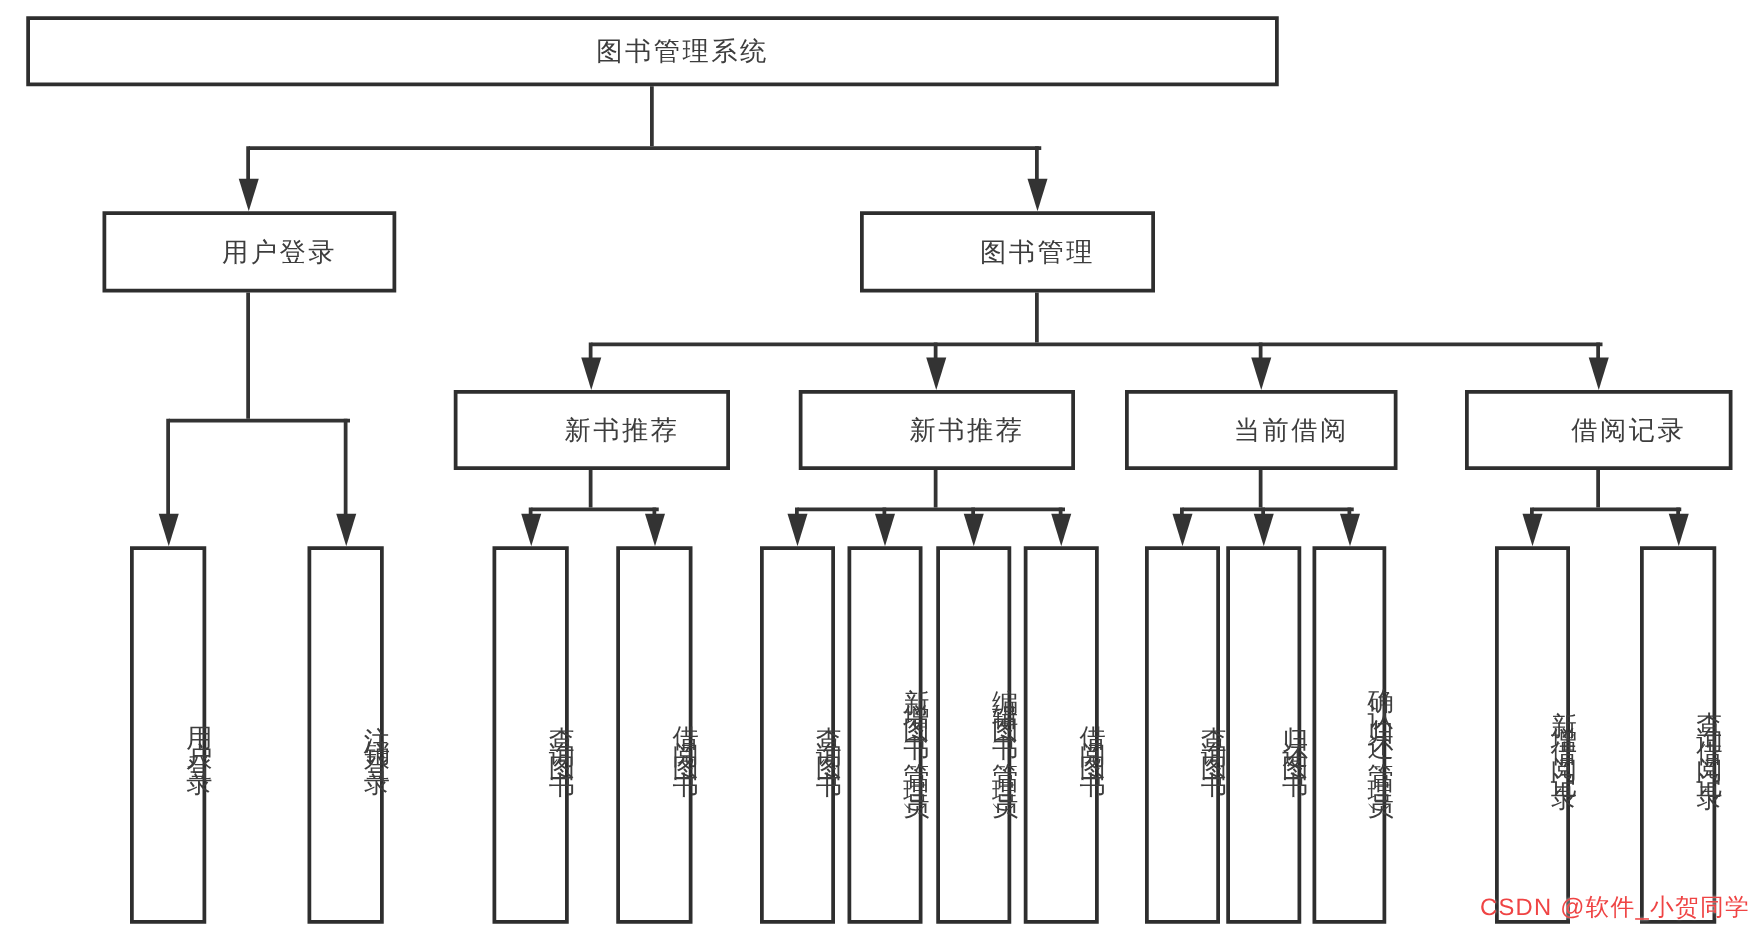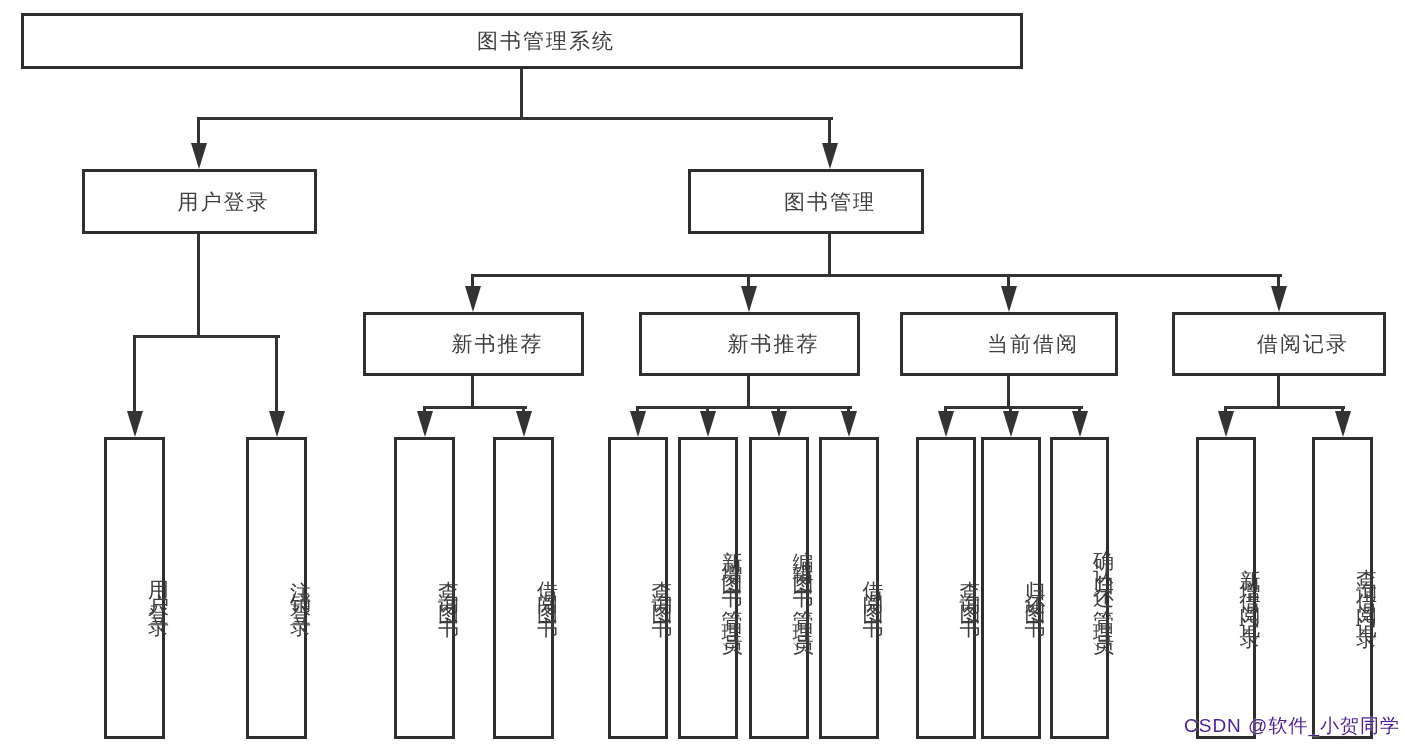--- a/index.html
+++ b/index.html
@@ -44,21 +44,21 @@
     border-left: 8px solid transparent;
     border-right: 8px solid transparent;
     border-top: 26px solid #333333;
   }
   .watermark {
     position: absolute;
     left: 1184px;
     top: 713px;
     font-size: 19px;
     letter-spacing: 1px;
-    color: #4c1d95;
+    color: #ef4444;
     text-shadow: 0 0 2px #ffffff;
     z-index: 5;
     white-space: nowrap;
   }
 </style>
 </head>
 <body>
 
 <div class="canvas">
 

